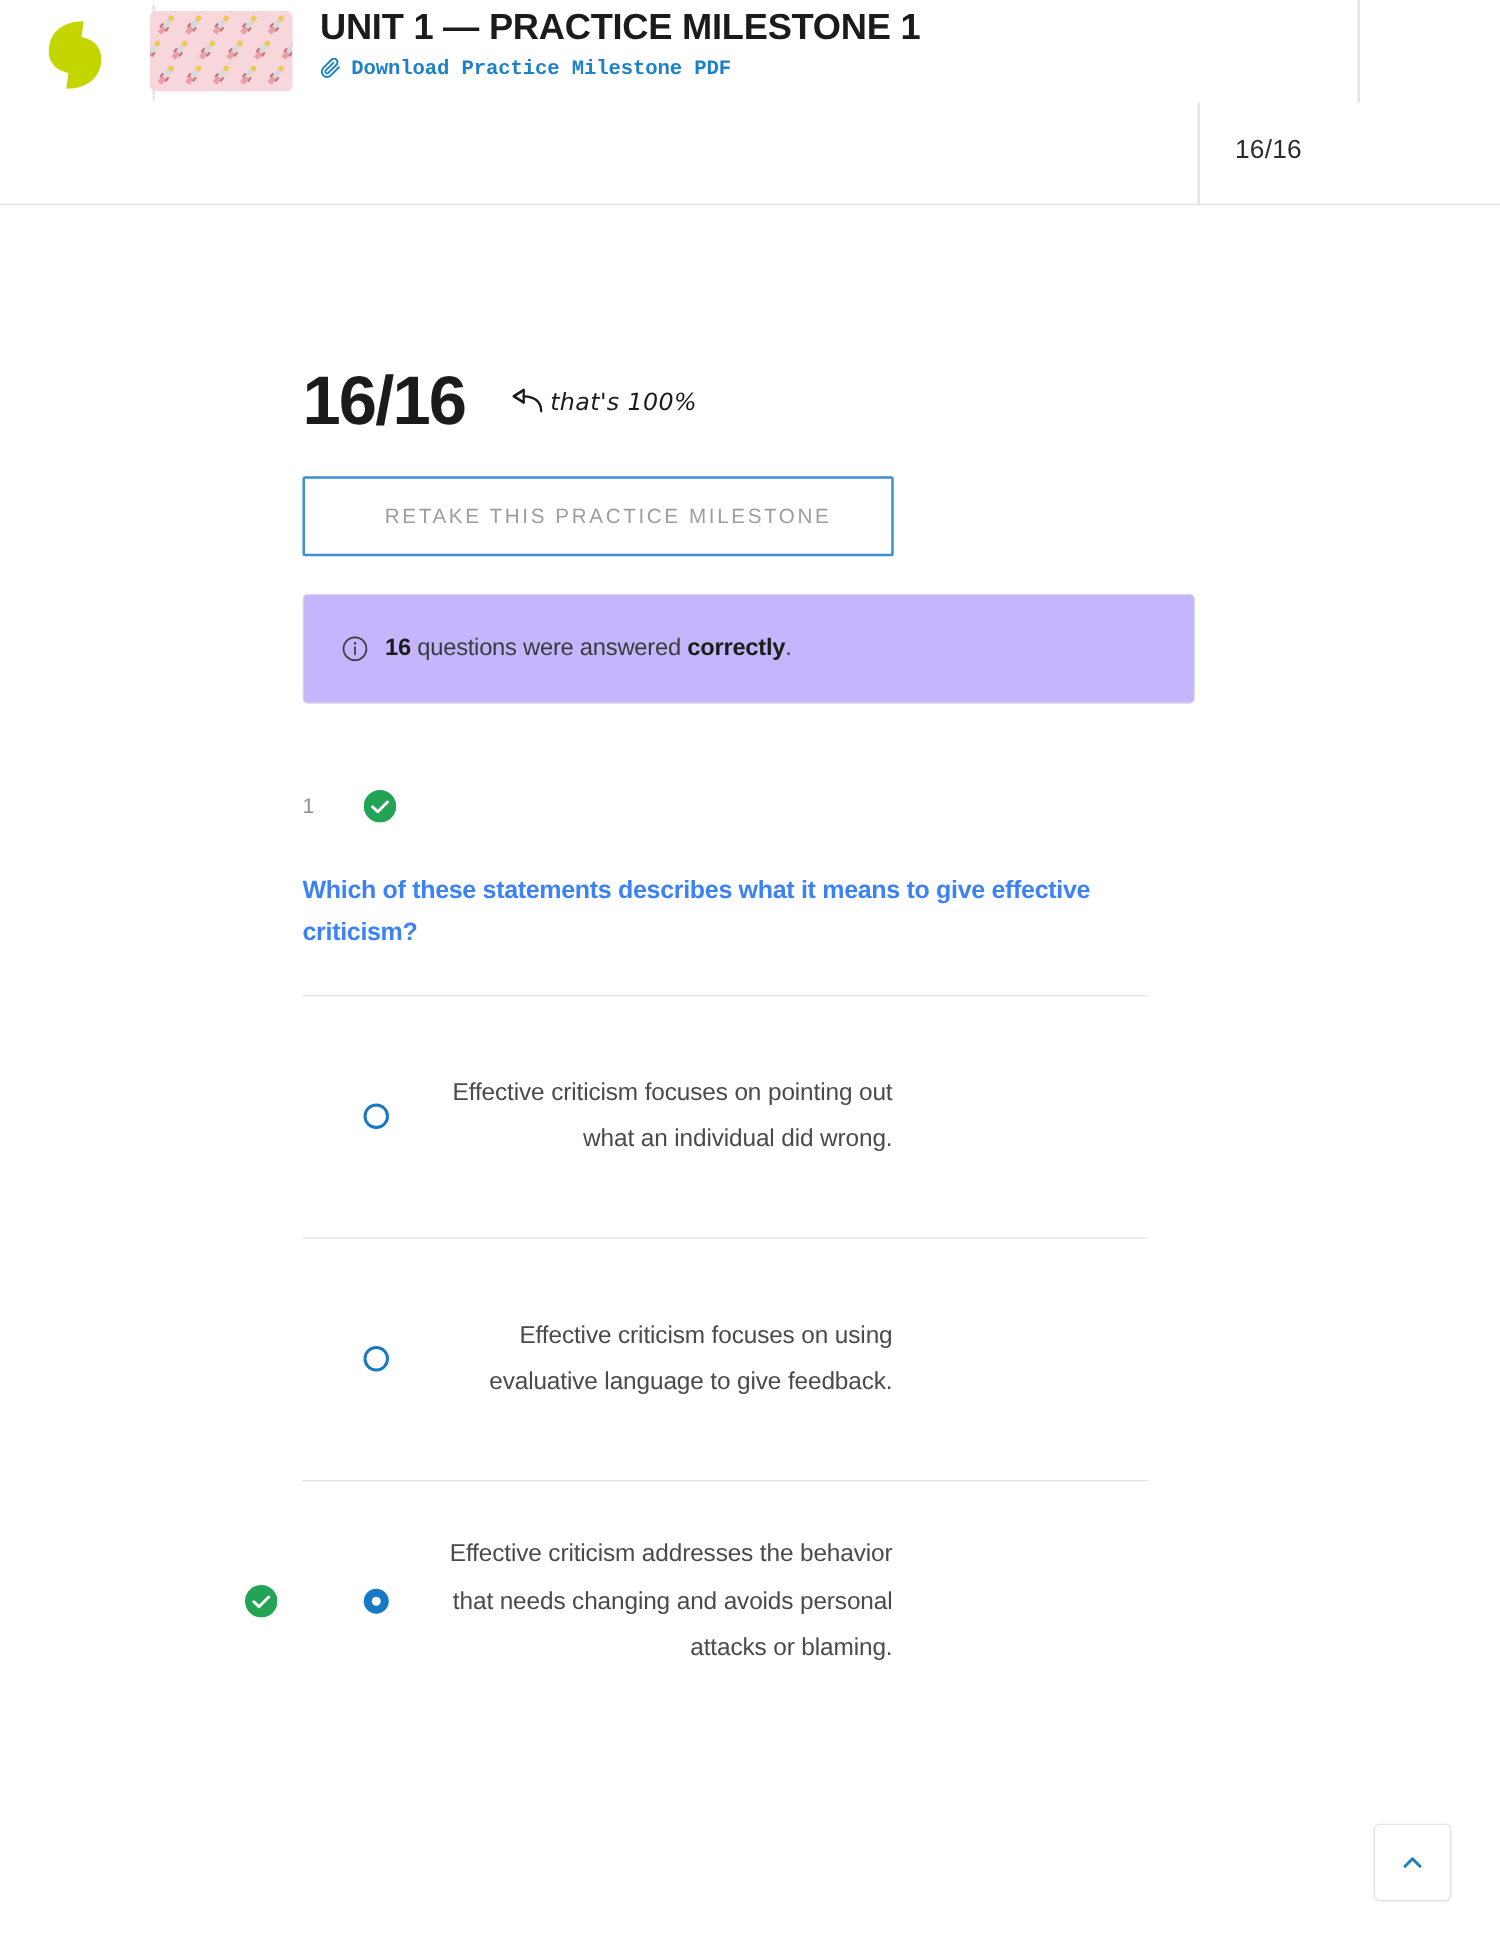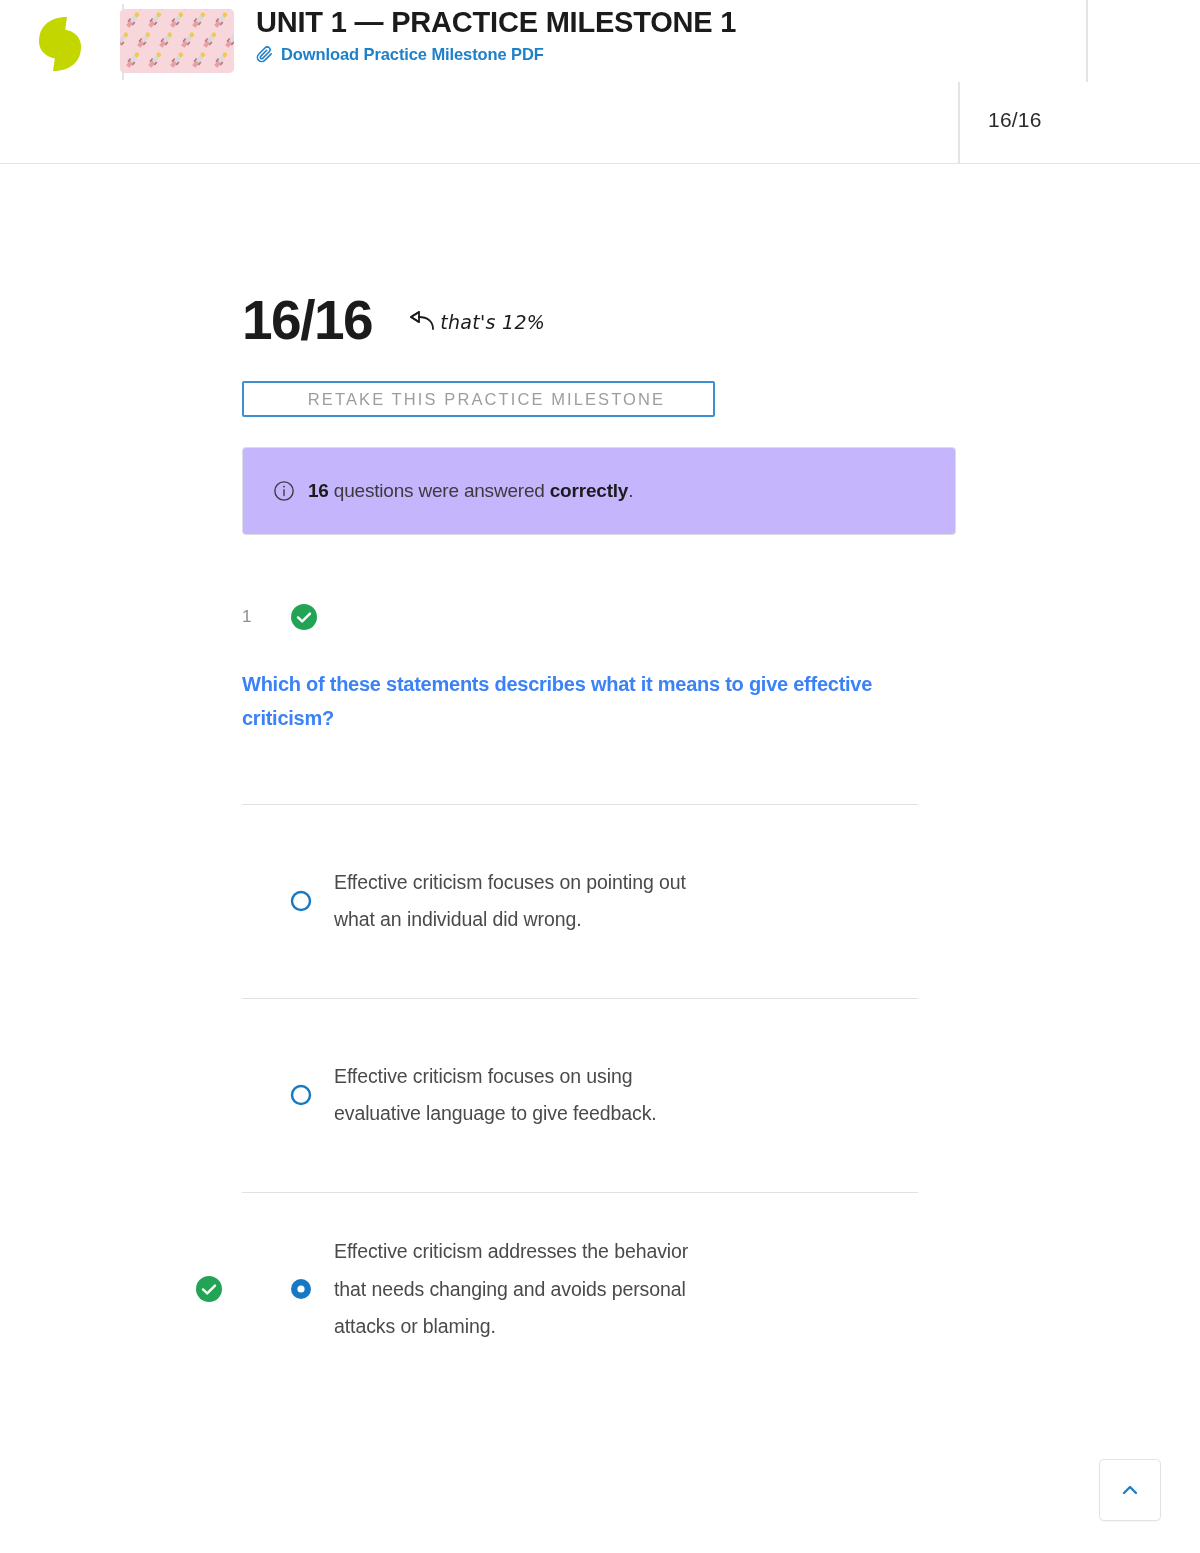--- a/index.html
+++ b/index.html
@@ -100,20 +100,21 @@
     font-weight: bold;
     letter-spacing: -0.2px;
     color: #1b1b1b;
     line-height: 1.15;
     white-space: nowrap;
   }
   .pdf-link-row {
     display: flex;
     align-items: center;
     margin-top: 6px;
+    font-family: Liberation Mono, monospace;
   }
   .clip-icon {
     width: 17px;
     height: 17px;
     margin-right: 8px;
     flex: none;
     color: #1d81c9;
   }
   .clip-icon svg { display:block; }
   .pdf-link {
@@ -171,21 +172,21 @@
     font-size: 19px;
     font-style: italic;
     color: #1b1b1b;
     margin-left: 4px;
     letter-spacing: 0.3px;
   }
 
   .retake-btn {
     margin-top: 33px;
     width: 473px;
-    height: 36px;
+    height: 64px;
     box-sizing: border-box;
     border: 2px solid #3d8fd1;
     background: #ffffff;
     border-radius: 2px;
     display: flex;
     align-items: center;
     justify-content: center;
     cursor: pointer;
     padding-left: 16px;
   }
@@ -249,22 +250,23 @@
     margin-top: 36px;
     width: 680px;
     font-size: 20px;
     font-weight: bold;
     line-height: 1.72;
     color: #3b82f6;
     letter-spacing: -0.25px;
   }
 
   .options {
-    margin-top: 68px;
+    margin-top: 32px;
     width: 676px;
+    text-align: right;
   }
   .option {
     position: relative;
     border-top: 1px solid #e0e1e3;
     min-height: 194px;
     box-sizing: border-box;
     display: flex;
     align-items: center;
     padding-left: 48px;
     cursor: pointer;
@@ -391,21 +393,21 @@
     <div class="big-score">16/16</div>
     <div class="annotation">
       <span class="annot-arrow">
         <svg width="28" height="26" viewBox="0 0 28 26" fill="none" stroke="currentColor" stroke-width="1.8" stroke-linecap="round" stroke-linejoin="round">
           <path d="M25 20 C25 12 19 8 11 8"></path>
           <path d="M11 8 L11 8"></path>
           <path d="M3 8 L11 3 L11 13 Z" fill="none"></path>
           <path d="M11 3 L3 8 L11 13"></path>
         </svg>
       </span>
-      <span class="annot-text">that's 12%</span>
+      <span class="annot-text">that's 100%</span>
     </div>
   </div>
 
   <div class="retake-btn">
     <span>RETAKE THIS PRACTICE MILESTONE</span>
   </div>
 
   <div class="info-box">
     <span class="info-icon">
       <svg width="22" height="22" viewBox="0 0 24 24" fill="none" stroke="currentColor" stroke-width="1.5">

